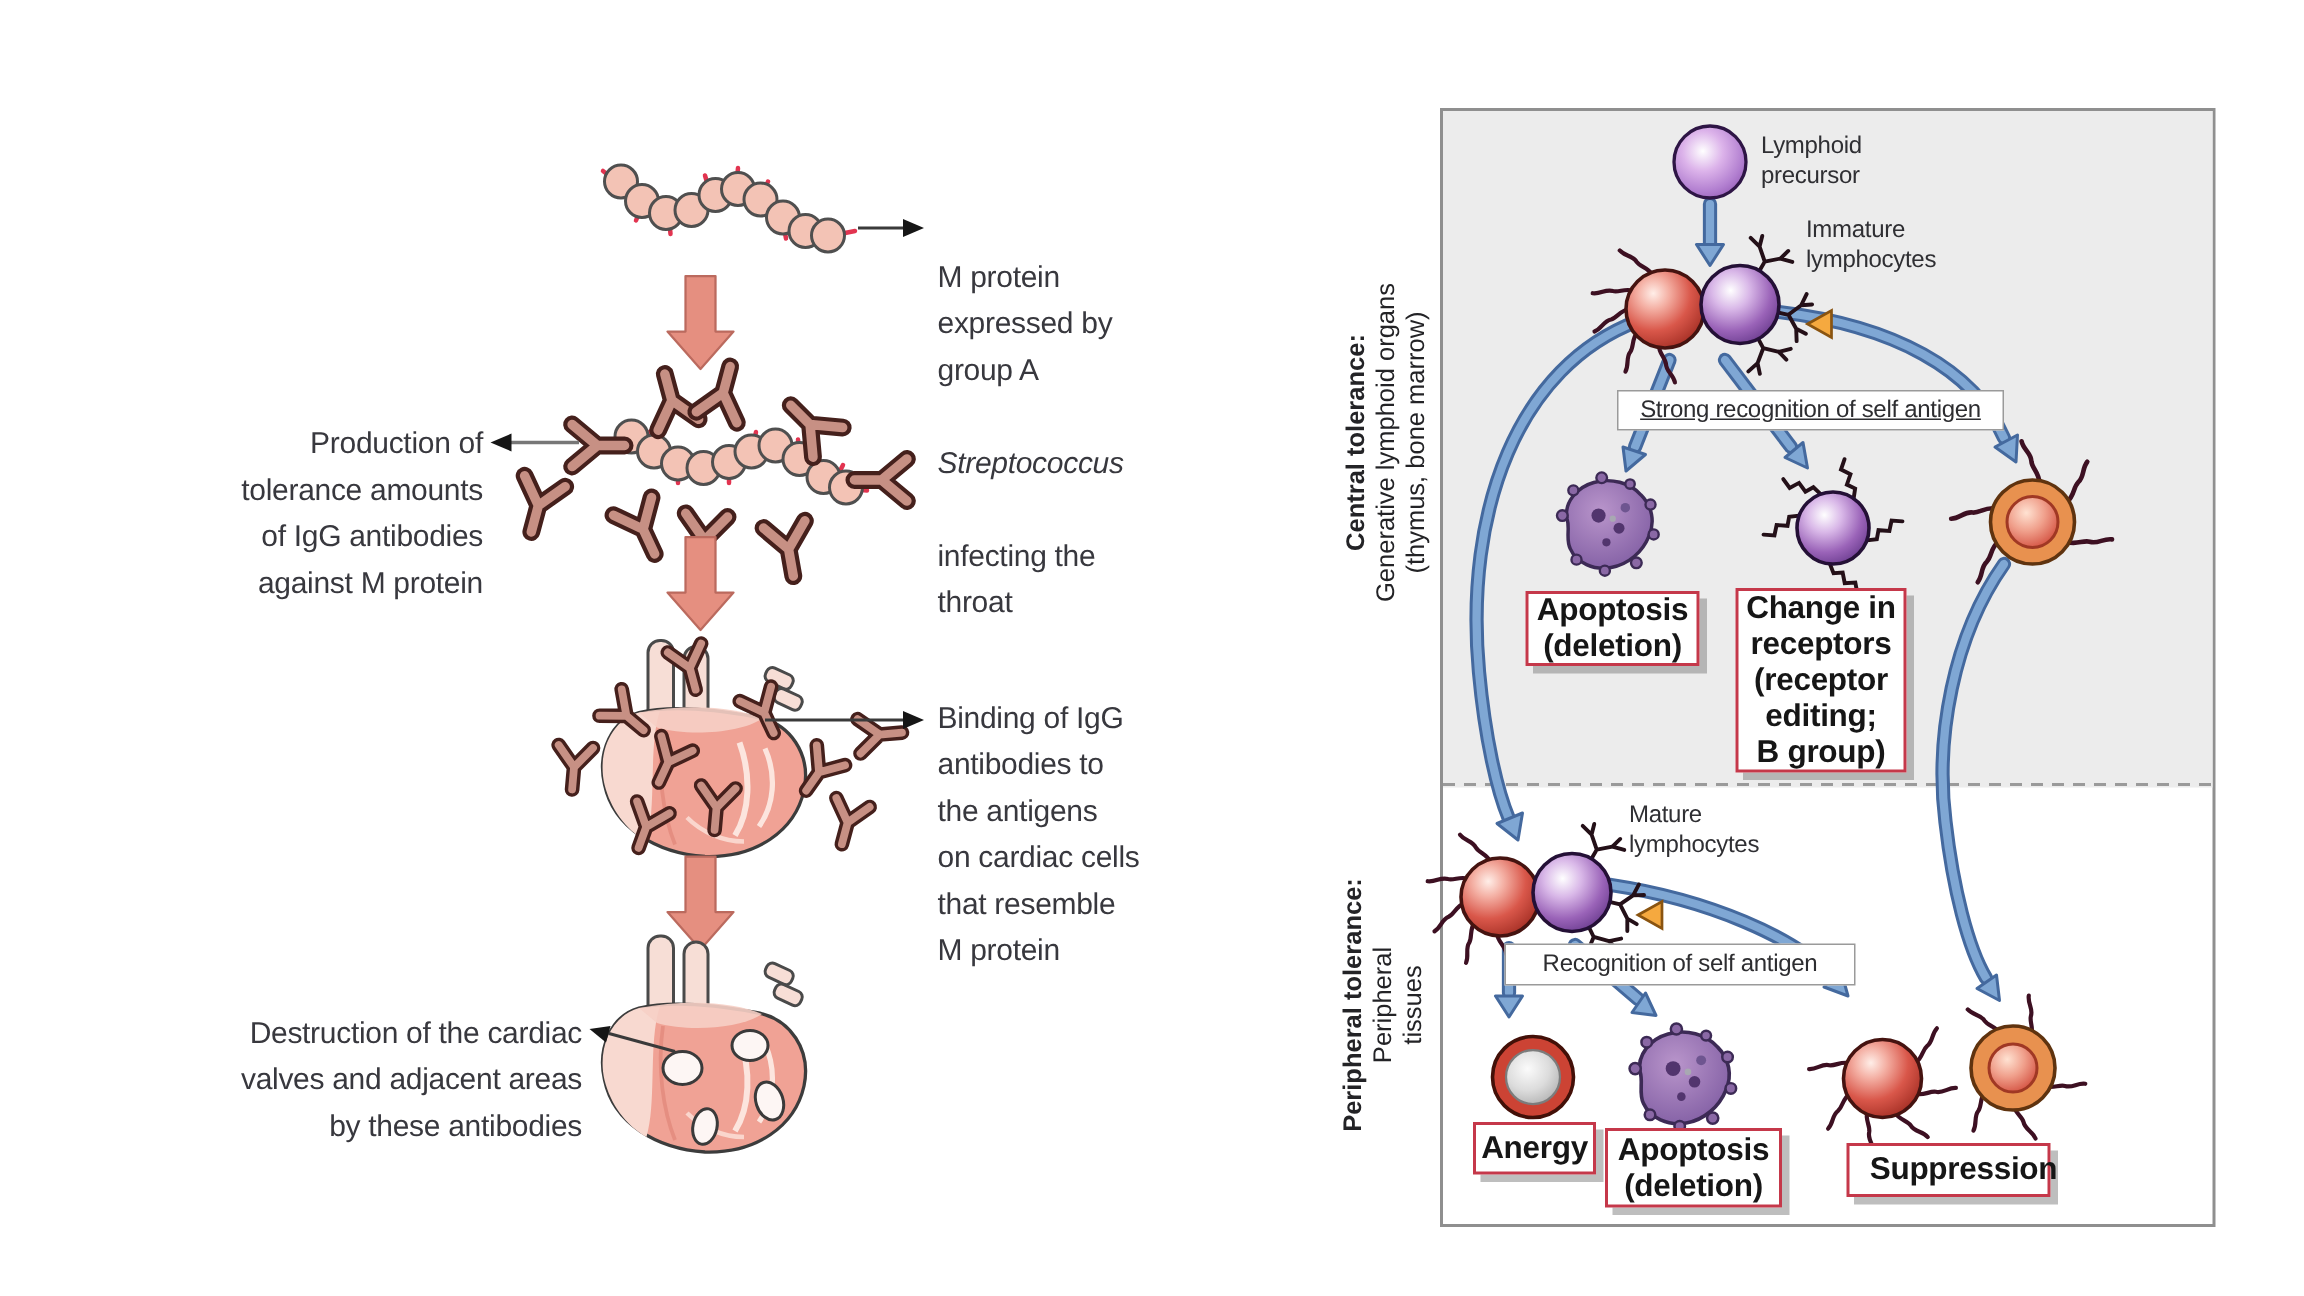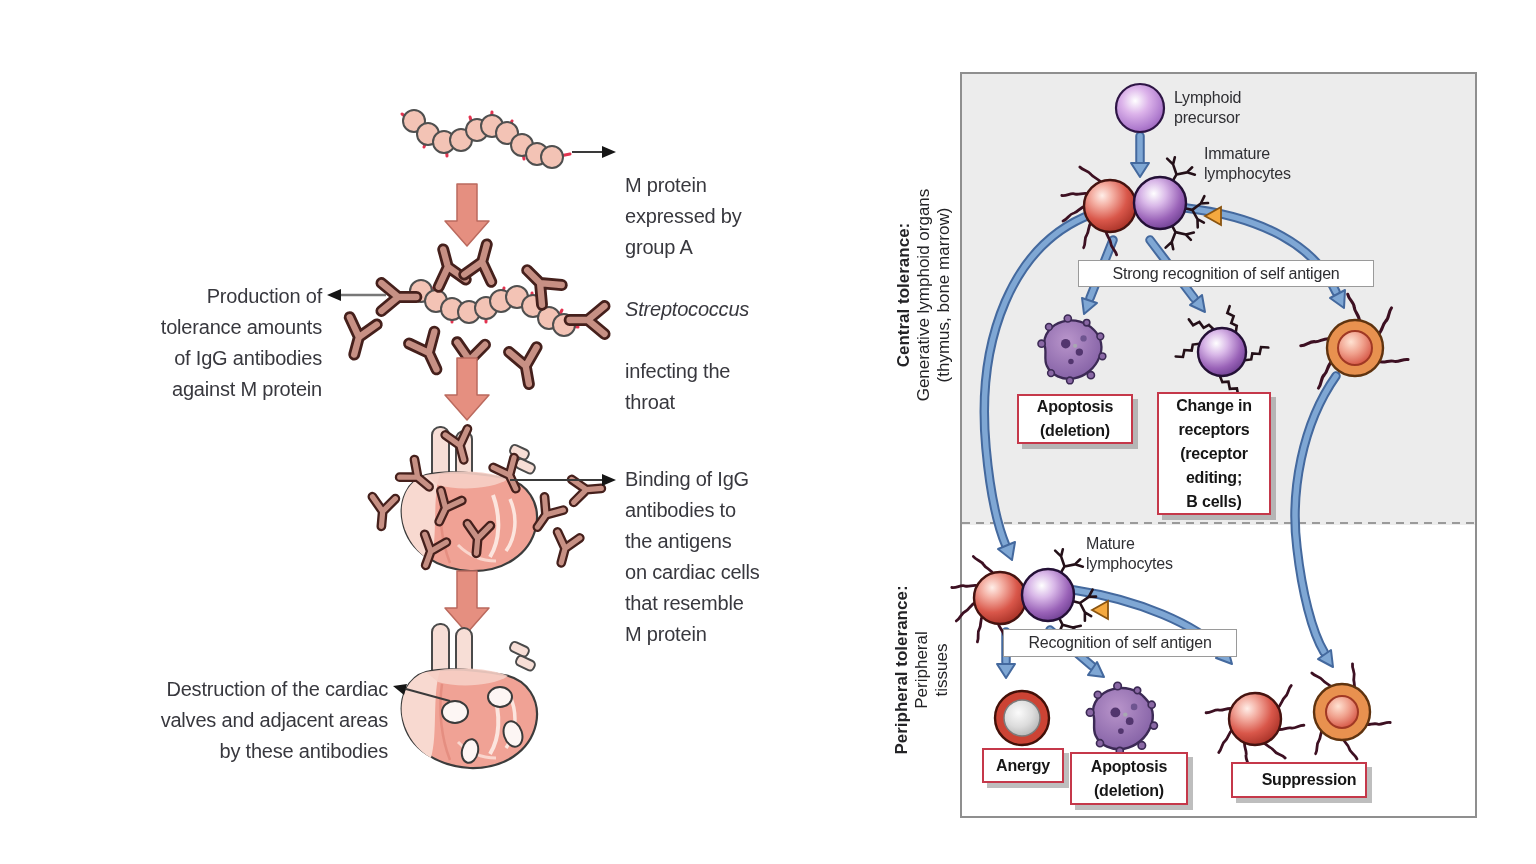--- a/index.html
+++ b/index.html
@@ -14,21 +14,21 @@
   
   #panel{position:absolute;left:960px;top:72px;width:517px;height:746px;
          border:2px solid #8f8f8f;background:#ffffff;box-sizing:border-box;z-index:0;}
   #panel .gray{position:absolute;left:0;top:0;width:100%;height:451px;background:#ececec;}
   
   .pbox{position:absolute;background:#ffffff;border:1.5px solid #9a9a9a;color:#2d2d30;
         font-size:16px;display:flex;align-items:center;justify-content:center;
         box-sizing:border-box;z-index:3;letter-spacing:-0.2px;}
   
   .rbox{position:absolute;background:#ffffff;border:2.5px solid #c5384a;color:#161616;
-        font-weight:bold;font-size:16px;line-height:24px;text-align:center;
+        font-weight:bold;font-size:21px;line-height:24px;text-align:center;
         display:flex;align-items:center;justify-content:center;white-space:pre-line;
         box-sizing:border-box;box-shadow:5px 5px 0 rgba(125,125,125,0.5);z-index:3;
         letter-spacing:-0.2px;}
   
   .clabel{position:absolute;font-size:16px;line-height:20px;color:#2f2f33;
           white-space:pre-line;z-index:3;letter-spacing:-0.2px;}
   
   .vlabel{position:absolute;text-align:center;color:#232326;z-index:3;
           transform:translate(-50%,-50%) rotate(-90deg);white-space:nowrap;}
   .vlabel .vt{display:block;font-weight:bold;font-size:17px;line-height:20px;}
@@ -395,28 +395,28 @@
 tissues</span>
   </div>
 
   <div class="clabel" style="left:1174px;top:88px;">Lymphoid
 precursor</div>
   <div class="clabel" style="left:1204px;top:144px;">Immature
 lymphocytes</div>
   <div class="clabel" style="left:1086px;top:534px;">Mature
 lymphocytes</div>
 
-  <div class="pbox" style="left:1078px;top:260px;width:296px;height:27px;">Strong recognition of self antigen</div>
+  <div class="pbox" style="left:1078px;top:260px;width:258px;height:27px;text-decoration:underline;">Strong recognition of self antigen</div>
   <div class="pbox" style="left:1003px;top:629px;width:234px;height:28px;">Recognition of self antigen</div>
 
   <div class="rbox" style="left:1017px;top:394px;width:116px;height:50px;">Apoptosis
 (deletion)</div>
   <div class="rbox" style="left:1157px;top:392px;width:114px;height:123px;">Change in
 receptors
 (receptor
 editing;
-B cells)</div>
+B group)</div>
   <div class="rbox" style="left:982px;top:748px;width:82px;height:35px;">Anergy</div>
   <div class="rbox" style="left:1070px;top:752px;width:118px;height:53px;">Apoptosis
 (deletion)</div>
   <div class="rbox" style="left:1231px;top:762px;width:136px;height:36px;padding-left:20px;">Suppression</div>
 
 </div>
 
 </body></html>

